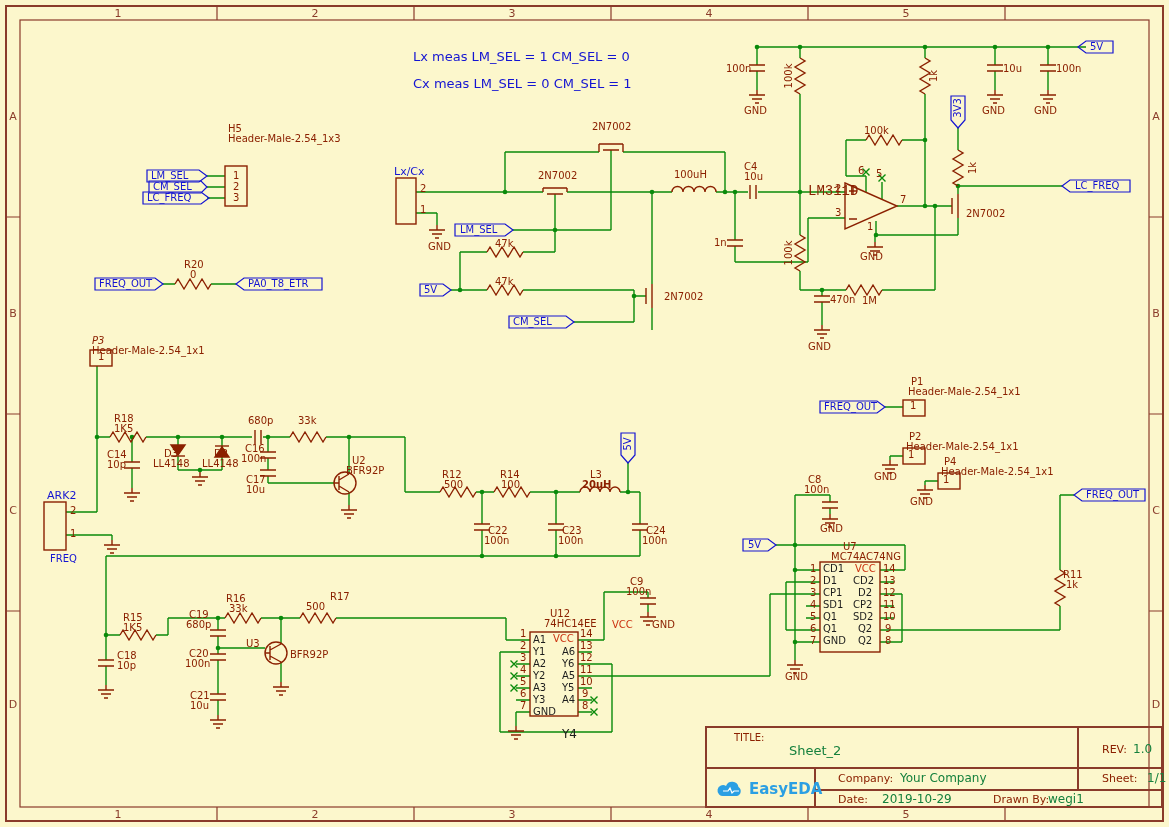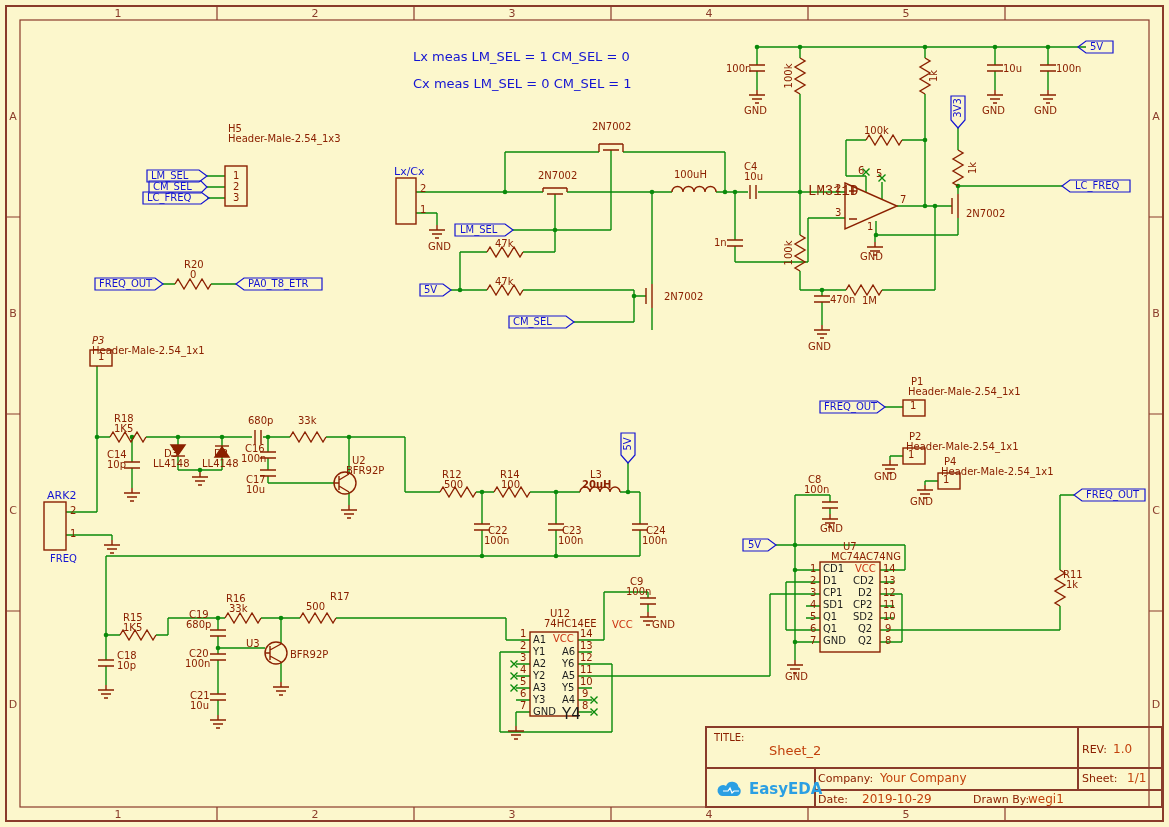--- a/index.html
+++ b/index.html
@@ -8,23 +8,23 @@
   svg{position:absolute;left:0;top:0;}
   #labels{position:absolute;left:0;top:0;width:100%;height:100%;pointer-events:none;}
   .lbl{position:absolute;line-height:1;white-space:pre;}
   .lbl.c{color:#8b2000;}
   .lbl.n{color:#1414d2;}
   .lbl.b{color:#1c1c1c;}
   .lbl.r{color:#cc3311;}
   .frame-lbl{position:absolute;color:#8a3b2a;font-size:11px;transform:translate(-50%,-50%);line-height:1;}
   .tblock{position:absolute;left:705px;top:726px;width:458px;height:82px;
           border:2px solid #8a3b2a;box-sizing:border-box;}
-  .tb-text{position:absolute;line-height:1;white-space:pre;}
+  .tb-text{position:absolute;line-height:1;white-space:pre;margin-left:20px;}
   .tb-maroon{color:#8b2000;}
-  .tb-blue{color:#c2410c;}
+  .tb-blue{color:#15803d;}
   .tb-line{position:absolute;background:#8a3b2a;}
   .logo-text{position:absolute;color:#2b9fe3;font-weight:bold;font-size:15px;line-height:1;}
 </style>
 </head>
 <body>
 
 <div id="stage">
 
   <svg width="1169" height="827" viewBox="0 0 1169 827">
     <defs>
@@ -343,21 +343,21 @@
       <span class="lbl b" style="font-size: 10px; left: 533px; top: 659px;">A2</span>
       <span class="lbl b" style="font-size: 10px; left: 533px; top: 671px;">Y2</span>
       <span class="lbl b" style="font-size: 10px; left: 533px; top: 683px;">A3</span>
       <span class="lbl b" style="font-size: 10px; left: 533px; top: 695px;">Y3</span>
       <span class="lbl b" style="font-size: 10px; left: 533px; top: 707px;">GND</span>
       <span class="lbl b" style="font-size: 10px; left: 562px; top: 647px;">A6</span>
       <span class="lbl b" style="font-size: 10px; left: 562px; top: 659px;">Y6</span>
       <span class="lbl b" style="font-size: 10px; left: 562px; top: 671px;">A5</span>
       <span class="lbl b" style="font-size: 10px; left: 562px; top: 683px;">Y5</span>
       <span class="lbl b" style="font-size: 10px; left: 562px; top: 695px;">A4</span>
-      <span class="lbl b" style="font-size: 15px; left: 562px; top: 707px;">Y4</span>
+      <span class="lbl b" style="font-size: 12px; left: 562px; top: 728px;">Y4</span>
       <span class="lbl c" style="font-size: 10px; left: 520px; top: 629px;">1</span>
       <span class="lbl c" style="font-size: 10px; left: 520px; top: 641px;">2</span>
       <span class="lbl c" style="font-size: 10px; left: 520px; top: 653px;">3</span>
       <span class="lbl c" style="font-size: 10px; left: 520px; top: 665px;">4</span>
       <span class="lbl c" style="font-size: 10px; left: 520px; top: 677px;">5</span>
       <span class="lbl c" style="font-size: 10px; left: 520px; top: 689px;">6</span>
       <span class="lbl c" style="font-size: 10px; left: 520px; top: 701px;">7</span>
       <span class="lbl c" style="font-size: 10px; left: 580px; top: 629px;">14</span>
       <span class="lbl c" style="font-size: 10px; left: 580px; top: 641px;">13</span>
       <span class="lbl c" style="font-size: 10px; left: 580px; top: 653px;">12</span>

